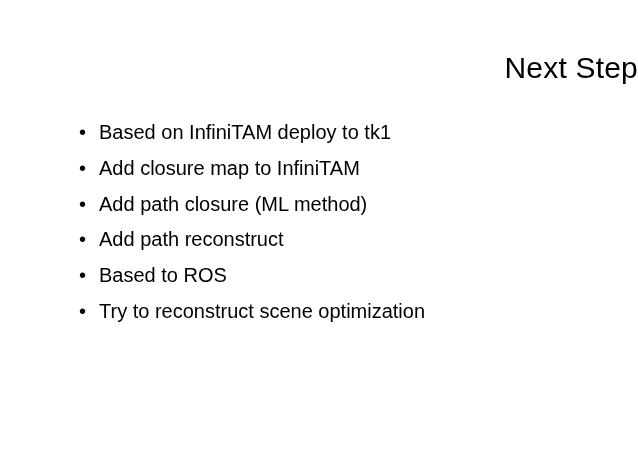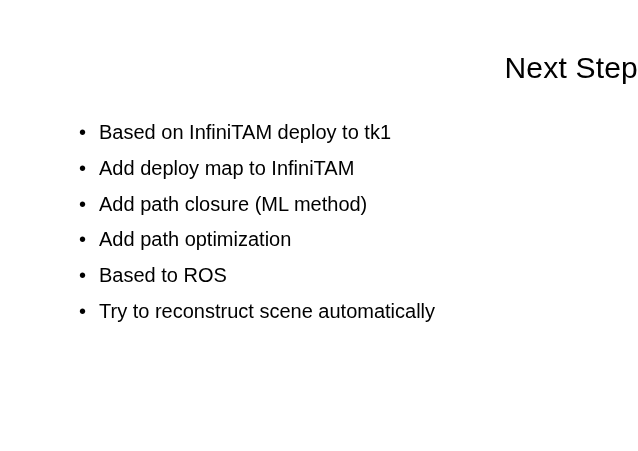--- a/index.html
+++ b/index.html
@@ -79,38 +79,38 @@
 
   <ul class="bullet-list">
 
     <li class="bullet-item">
       <span class="bullet-marker">•</span>
       <span class="bullet-text">Based on InfiniTAM deploy to tk1</span>
     </li>
 
     <li class="bullet-item">
       <span class="bullet-marker">•</span>
-      <span class="bullet-text">Add deploy map to InfiniTAM</span>
+      <span class="bullet-text">Add closure map to InfiniTAM</span>
     </li>
 
     <li class="bullet-item">
       <span class="bullet-marker">•</span>
       <span class="bullet-text">Add path closure (ML method)</span>
     </li>
 
     <li class="bullet-item">
       <span class="bullet-marker">•</span>
-      <span class="bullet-text">Add path optimization</span>
+      <span class="bullet-text">Add path reconstruct</span>
     </li>
 
     <li class="bullet-item">
       <span class="bullet-marker">•</span>
       <span class="bullet-text">Based to ROS</span>
     </li>
 
     <li class="bullet-item">
       <span class="bullet-marker">•</span>
-      <span class="bullet-text">Try to reconstruct scene automatically</span>
+      <span class="bullet-text">Try to reconstruct scene optimization</span>
     </li>
 
   </ul>
 
 </div>
 
 </body></html>

